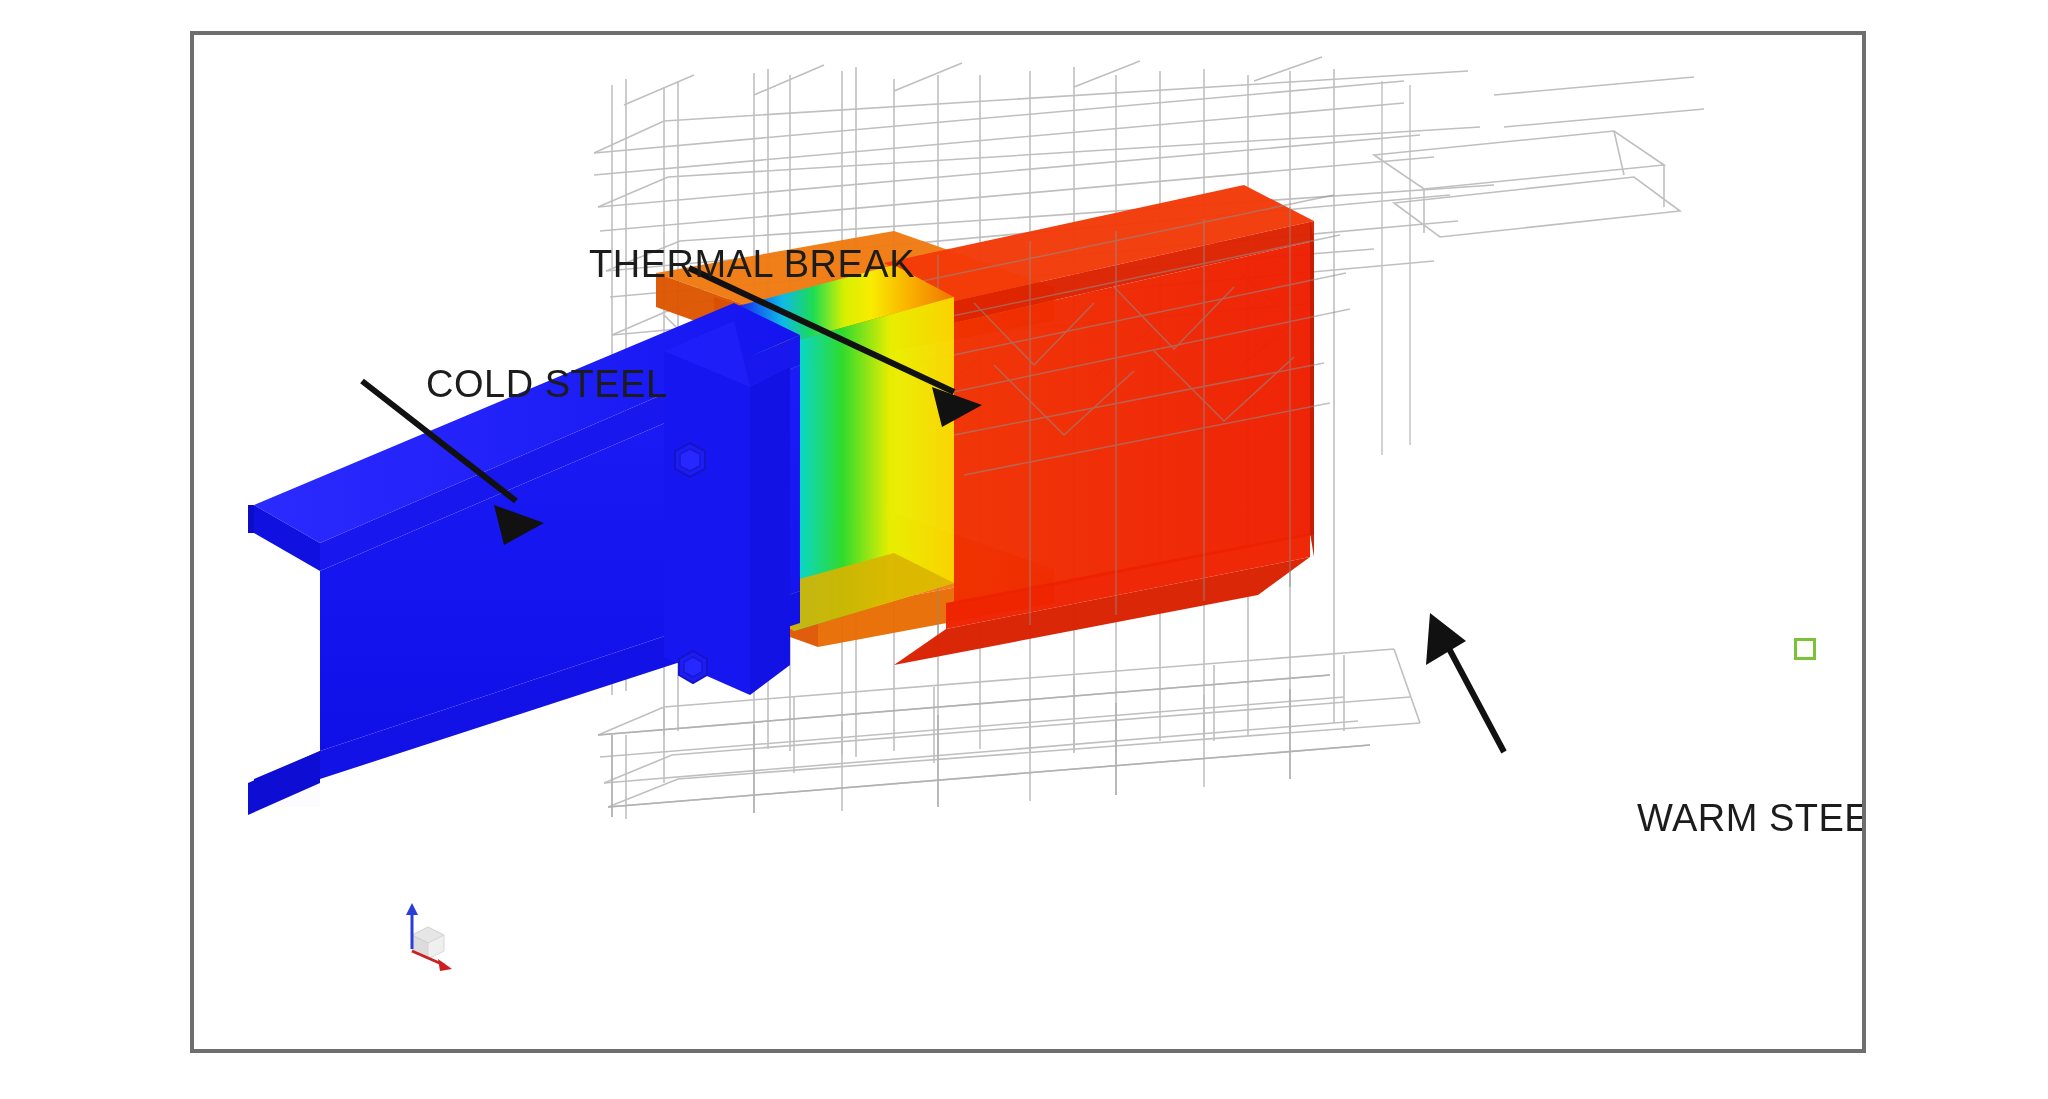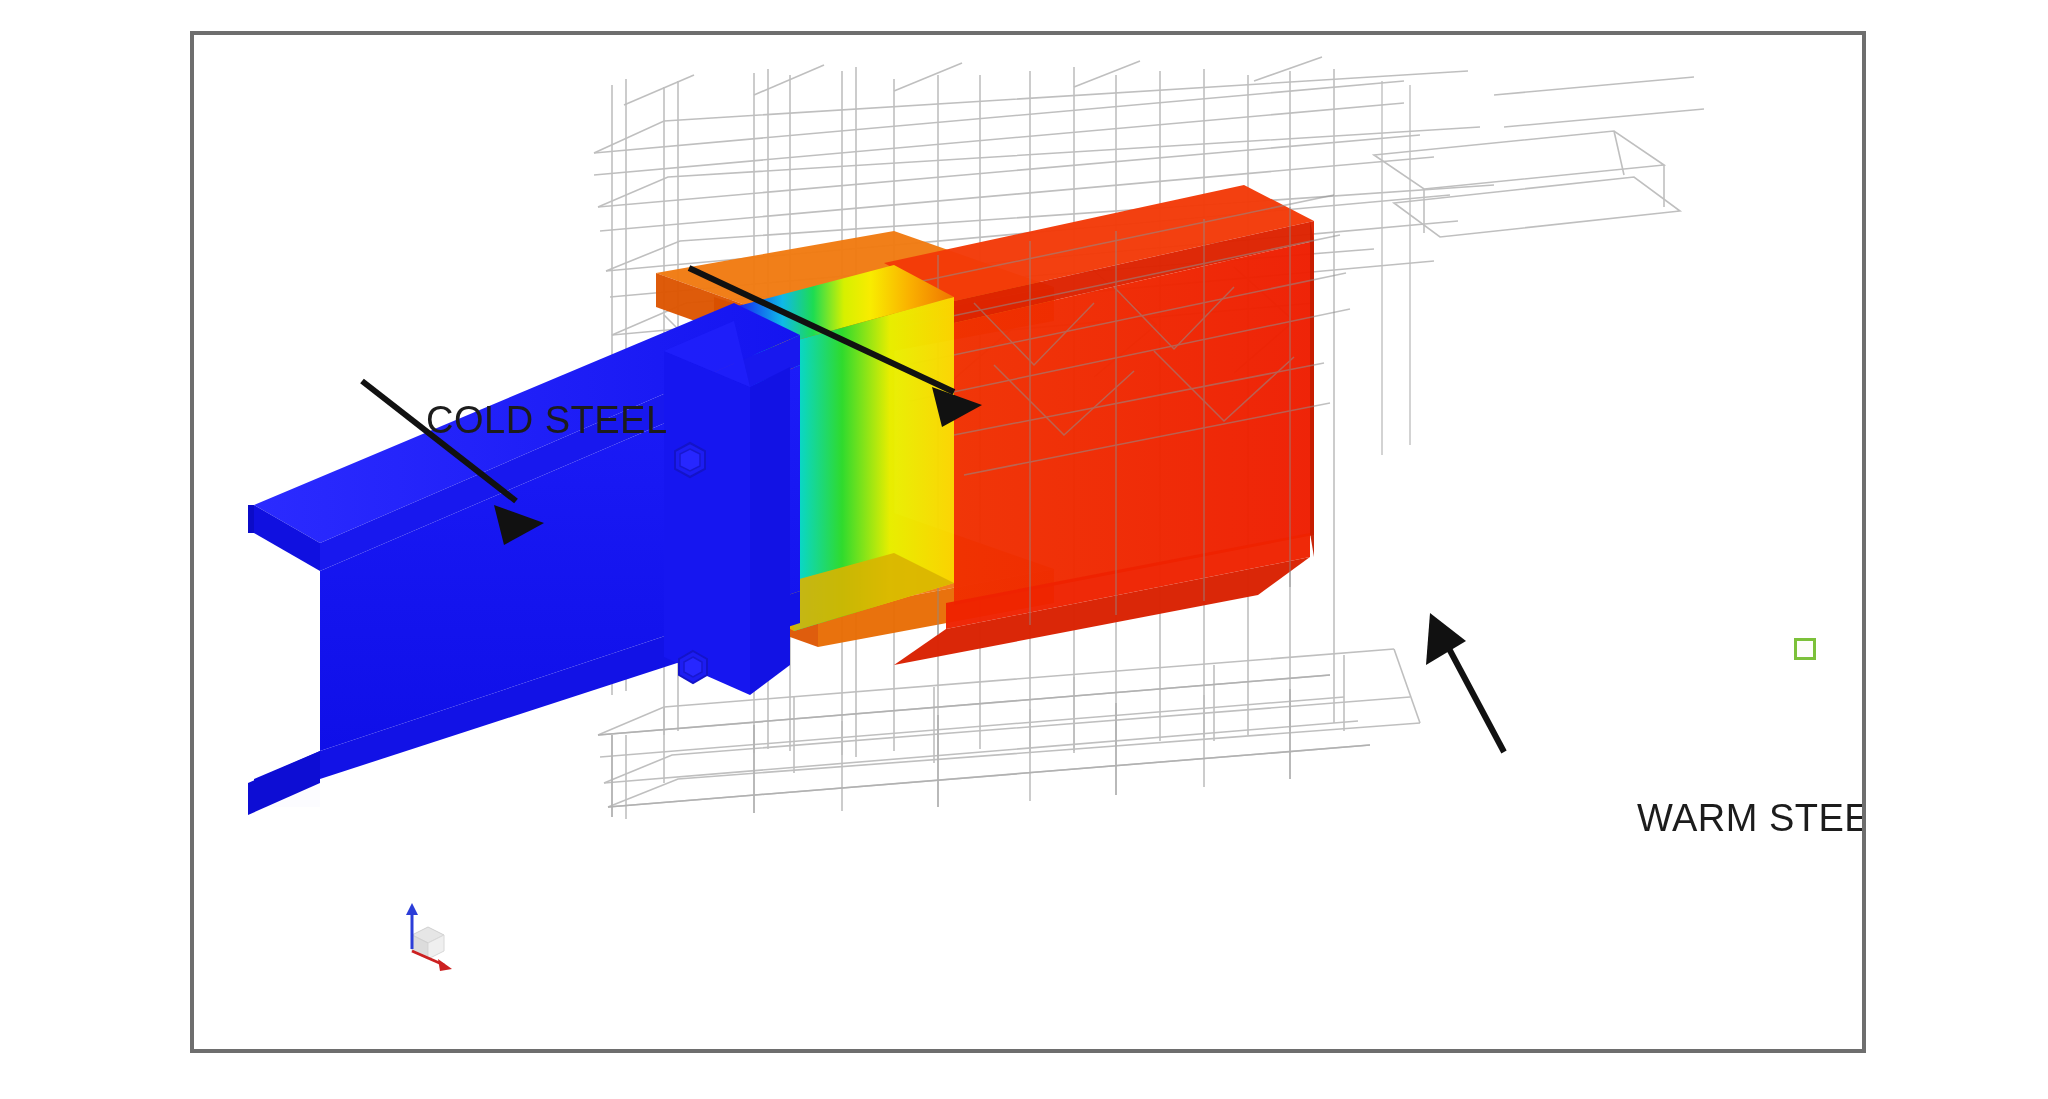--- a/index.html
+++ b/index.html
@@ -51,21 +51,20 @@
   }
   #label-thermal-break {
     left: 395px;
     top: 208px;
     font-size: 38px;
   }
   #label-cold-steel {
     left: 232px;
     top: 328px;
     font-size: 38px;
-    margin-top: 36px;
   }
   #label-warm-steel {
     left: 1443px;
     top: 762px;
     font-size: 38px;
   }
   
   #selection-marker {
     position: absolute;
     left: 1600px;
@@ -339,20 +338,21 @@
             <polygon points="350,488 300,470 310,510" fill="#111111"></polygon>
           </g>
 
           <g>
             <line x1="1310" y1="717" x2="1252" y2="608" stroke="#111111" stroke-width="6"></line>
             <polygon points="1236,578 1232,630 1272,606" fill="#111111"></polygon>
           </g>
         </g>
       </svg>
 
+      <div class="annot-label" id="label-thermal-break">THERMAL BREAK</div>
 
       <div class="annot-label" id="label-cold-steel">COLD STEEL</div>
 
       <div class="annot-label" id="label-warm-steel">WARM STEEL</div>
 
       <div id="selection-marker"></div>
 
       <svg id="axis-triad" width="70" height="80" viewBox="0 0 70 80">
 
         <polygon points="22,38 38,30 54,38 38,46" fill="#e6e6e6" stroke="#d0d0d0" stroke-width="1"></polygon>

